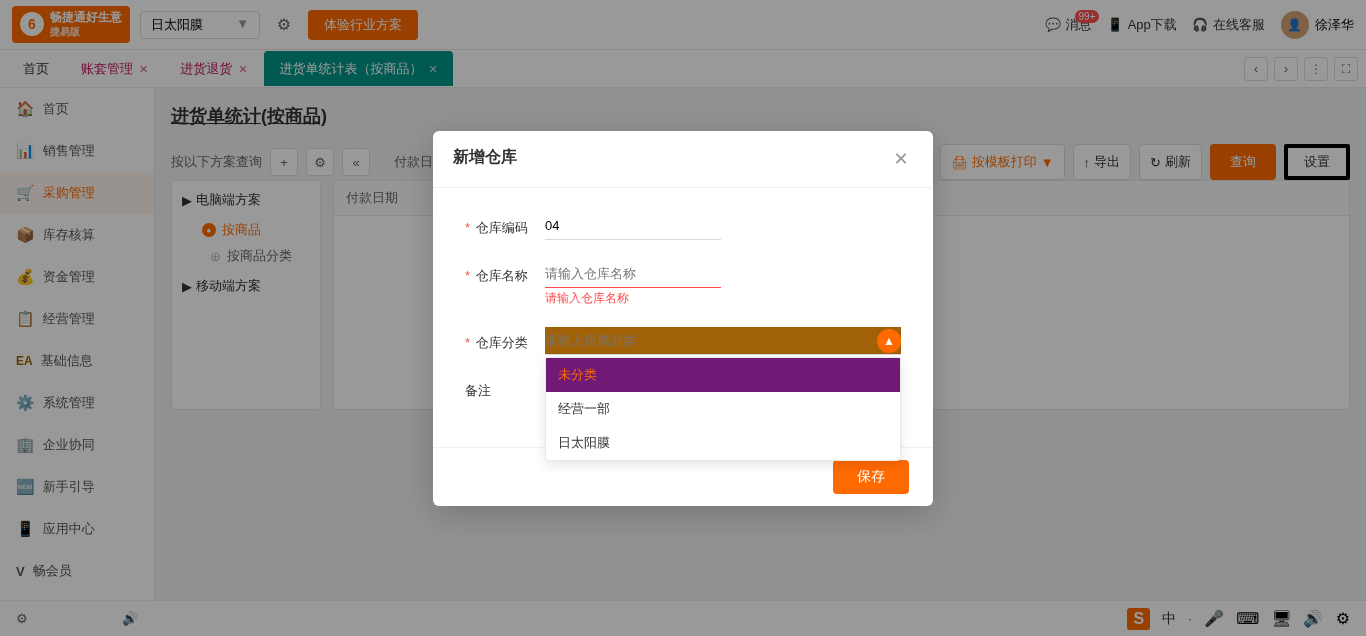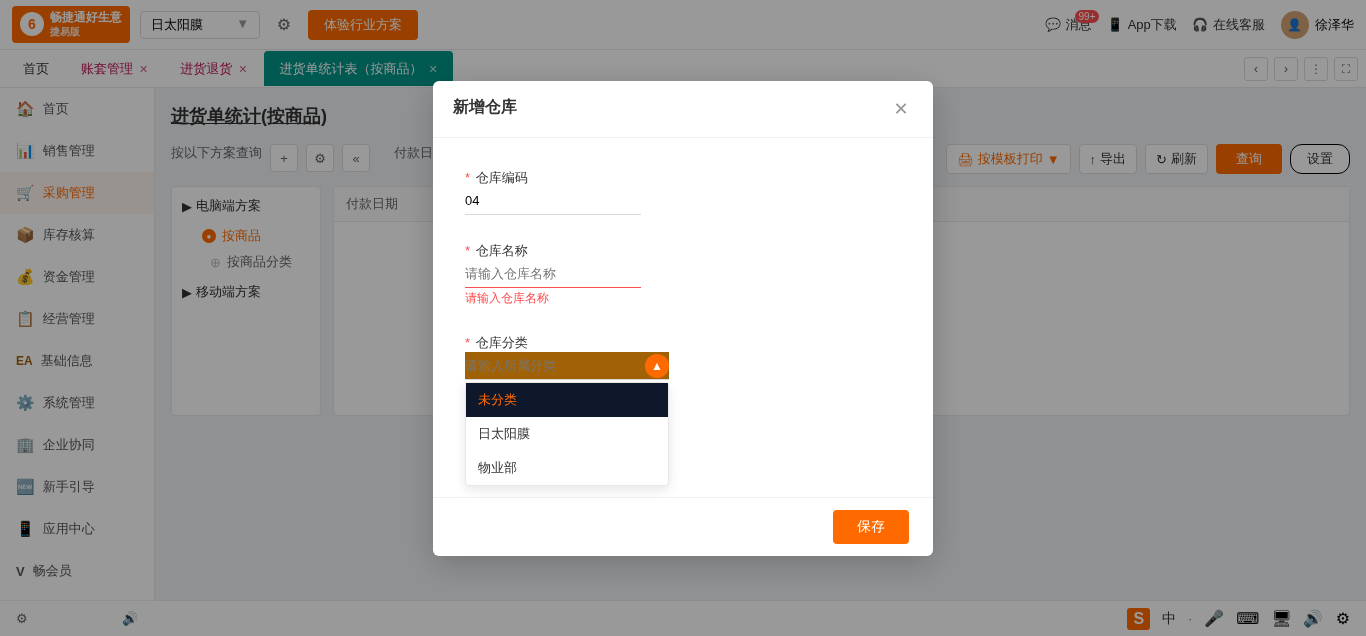--- a/index.html
+++ b/index.html
@@ -55,28 +55,28 @@
       display: flex; align-items: center; gap: 8px; padding: 12px 16px;
       cursor: pointer; color: #555; font-size: 13px;
     }
     .sidebar-item.active { background: #fff5f0; color: #ff6a00; }
     .sidebar-item .s-icon { font-size: 15px; }
     .sidebar-bottom { position: absolute; bottom: 0; width: 155px; display: flex; align-items: center; padding: 10px 16px; gap: 10px; border-top: 1px solid #f0f0f0; background: #fff; }
 
     
     .content-area { flex: 1; padding: 16px; overflow: auto; background: #f0f2f5; position: relative; }
     .page-title { font-size: 18px; font-weight: bold; color: #333; margin-bottom: 16px; text-decoration: underline; }
-    .toolbar-row { display: flex; gap: 8px; margin-bottom: 12px; }
+    .toolbar-row { display: flex; align-items: center; gap: 8px; }
     .icon-btn { width: 28px; height: 28px; display: flex; align-items: center; justify-content: center; border: 1px solid #ddd; border-radius: 4px; cursor: pointer; background: #fff; color: #666; }
     .toolbar-right { margin-left: auto; display: flex; gap: 8px; }
     .print-btn { display: flex; align-items: center; gap: 4px; border: 1px solid #ddd; border-radius: 4px; padding: 5px 10px; cursor: pointer; background: #fff; color: #ff6a00; font-size: 13px; }
     .export-btn { display: flex; align-items: center; gap: 4px; border: 1px solid #ddd; border-radius: 4px; padding: 5px 10px; cursor: pointer; background: #fff; color: #333; font-size: 13px; }
     .refresh-btn { display: flex; align-items: center; gap: 4px; border: 1px solid #ddd; border-radius: 4px; padding: 5px 10px; cursor: pointer; background: #fff; color: #333; font-size: 13px; }
     .query-btn { background: #ff6a00; color: #fff; border: none; border-radius: 4px; padding: 6px 20px; cursor: pointer; font-size: 13px; }
-    .settings-btn { border: 1px solid #000000; border-radius: 12px; padding: 5px 16px; cursor: pointer; background: #fff; color: #333; font-size: 13px; }
+    .settings-btn { border: 4px solid #000000; border-radius: 2px; padding: 5px 16px; cursor: pointer; background: #fff; color: #333; font-size: 13px; }
     .scheme-item { display: flex; align-items: center; gap: 6px; padding: 4px 8px; cursor: pointer; color: #666; font-size: 13px; }
     .scheme-item.active { color: #ff6a00; }
     .scheme-orange-dot { width: 14px; height: 14px; border-radius: 50%; background: #ff6a00; display: flex; align-items: center; justify-content: center; color: #fff; font-size: 8px; }
 
     
     .overlay {
       position: fixed; top: 0; left: 0; width: 100%; height: 100%;
       background: rgba(0,0,0,0.4); z-index: 100; display: flex; align-items: center; justify-content: center;
     }
 
@@ -85,21 +85,21 @@
       background: #fff; border-radius: 6px; width: 500px;
       box-shadow: 0 8px 32px rgba(0,0,0,0.2); overflow: visible; position: relative;
     }
     .dialog-header {
       display: flex; align-items: flex-start; justify-content: space-between;
       padding: 16px 20px; border-bottom: 1px solid #f0f0f0;
     }
     .dialog-title { font-size: 16px; font-weight: bold; color: #333; }
     .dialog-close { cursor: pointer; color: #999; font-size: 18px; width: 24px; height: 24px; display: flex; align-items: center; justify-content: center; }
     .dialog-body { padding: 24px 32px; }
-    .form-row { display: flex; align-items: flex-start; margin-bottom: 20px; flex-direction: column; }
+    .form-row { display: flex; align-items: flex-start; margin-bottom: 20px; }
     .form-label { min-width: 80px; color: #333; font-size: 13px; padding-top: 7px; }
     .required { color: #ff4d4f; margin-right: 2px; }
     .form-input { flex: 1; border: none; border-bottom: 1px solid #d9d9d9; padding: 6px 0; font-size: 13px; outline: none; }
     .form-input.error { border-bottom-color: #ff4d4f; }
     .error-msg { color: #ff4d4f; font-size: 12px; margin-top: 2px; }
     .form-field-wrap { flex: 1; }
 
     .dropdown-container { position: relative; flex: 1; }
     .dropdown-input {
       width: 100%; border: none; border-bottom: 1px solid #d9d9d9;
@@ -111,21 +111,21 @@
       display: flex; align-items: center; justify-content: center; color: #fff; font-size: 12px; cursor: pointer;
     }
     .dropdown-list {
       position: absolute; top: 100%; left: 0; right: 0; background: #fff;
       border: 1px solid #e8e8e8; border-radius: 4px; z-index: 200;
       box-shadow: 0 4px 12px rgba(0,0,0,0.1); margin-top: 2px;
     }
     .dropdown-option {
       padding: 8px 12px; cursor: pointer; font-size: 13px; color: #333;
     }
-    .dropdown-option.selected { background: #0f172a; color: #ff6a00; }
+    .dropdown-option.selected { background: #701a75; color: #ff6a00; }
 
     .dialog-footer { padding: 12px 24px; border-top: 1px solid #f0f0f0; display: flex; justify-content: flex-end; gap: 10px; }
     .save-btn { background: #ff6a00; color: #fff; border: none; border-radius: 4px; padding: 8px 24px; cursor: pointer; font-size: 14px; }
 
     
     .bottom-bar {
       position: fixed; bottom: 0; right: 0; width: calc(1366px - 155px);
       background: #fff; border-top: 1px solid #e8e8e8; padding: 6px 16px;
       display: flex; align-items: center; justify-content: flex-end; gap: 12px; height: 36px;
     }
@@ -378,22 +378,22 @@
         <div class="form-label">
           <span class="required">*</span>
           <span>仓库分类</span>
         </div>
         <div class="dropdown-container">
           <input class="dropdown-input" type="text" placeholder="请输入所属分类" style="">
           <div class="dropdown-arrow">▲</div>
           
           <div class="dropdown-list">
             <div class="dropdown-option selected">未分类</div>
+            <div class="dropdown-option">经营一部</div>
             <div class="dropdown-option">日太阳膜</div>
-            <div class="dropdown-option">物业部</div>
           </div>
         </div>
       </div>
 
       <div class="form-row">
         <div class="form-label">备注</div>
         <div class="form-field-wrap">
           <input class="form-input" type="text" placeholder="" style="">
         </div>
       </div>

